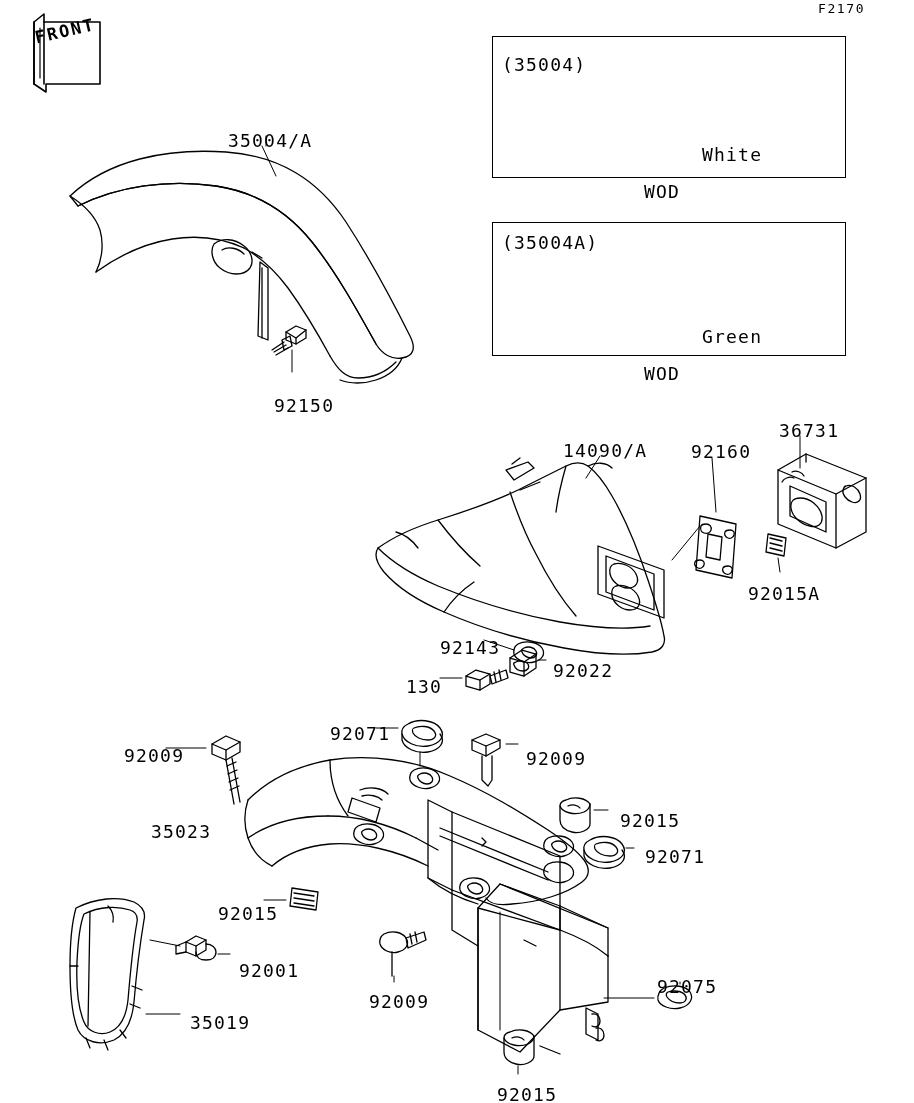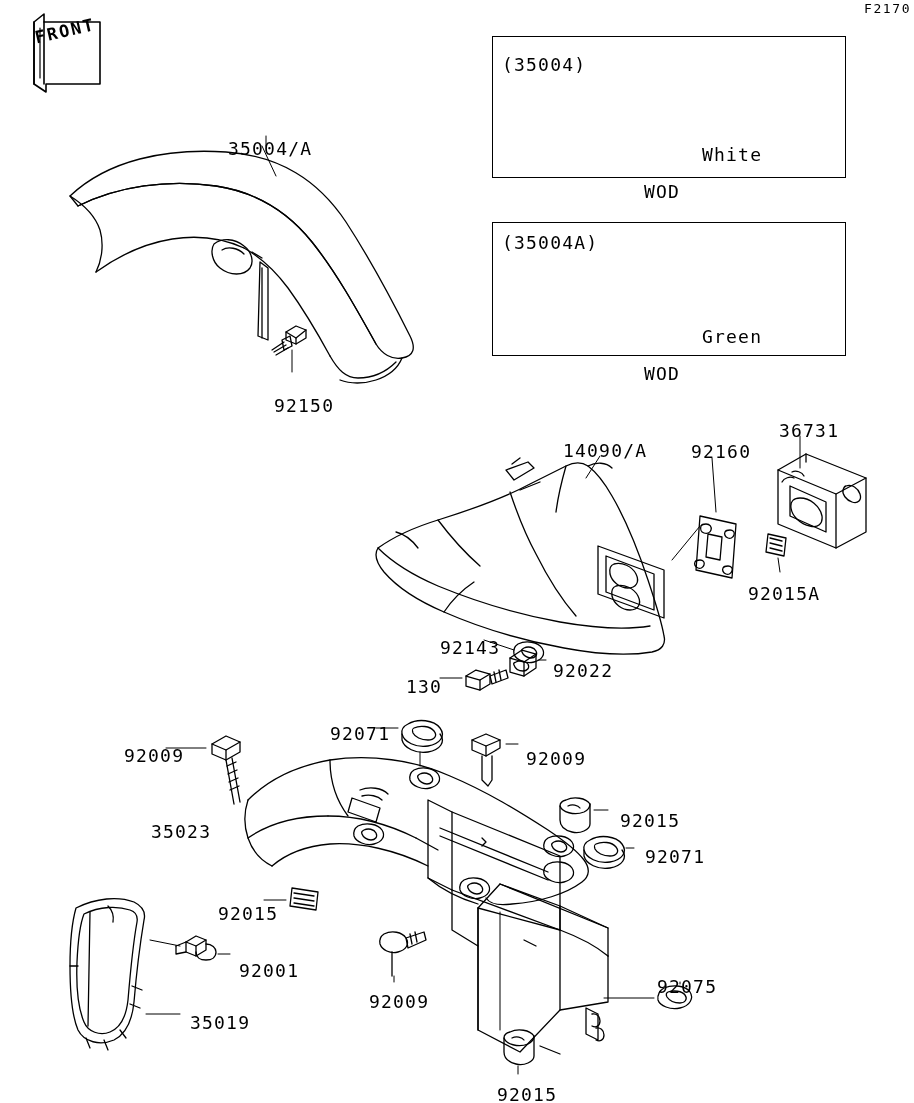--- a/index.html
+++ b/index.html
@@ -30,21 +30,20 @@
     position: absolute;
     font-family: "DejaVu Sans Mono", monospace;
     font-size: 18px;
     letter-spacing: 1.2px;
     white-space: nowrap;
     color: #000;
   }
   .lbl.doc {
     font-size: 13px;
     letter-spacing: 1.6px;
-    margin-left: 46px;
   }
   .front-text {
     position: absolute;
     left: 33px;
     top: 28px;
     font-family: "DejaVu Sans Mono", monospace;
     font-size: 17px;
     font-weight: bold;
     letter-spacing: 2px;
     transform: rotate(-13deg);
@@ -381,21 +380,21 @@
   <div class="inset-box" id="inset1"></div>
   <div class="lbl" style="left:502px; top:54px;">(35004)</div>
   <div class="lbl" style="left:702px; top:144px;">White</div>
   <div class="lbl" style="left:644px; top:181px;">WOD</div>
 
   <div class="inset-box" id="inset2"></div>
   <div class="lbl" style="left:502px; top:232px;">(35004A)</div>
   <div class="lbl" style="left:702px; top:326px;">Green</div>
   <div class="lbl" style="left:644px; top:363px;">WOD</div>
 
-  <div class="lbl" style="left:228px; top:130px;margin-top:8px;">35004/A</div>
+  <div class="lbl" style="left:228px; top:130px;">35004/A</div>
   <div class="lbl" style="left:274px; top:395px;">92150</div>
   <div class="lbl" style="left:563px; top:440px;">14090/A</div>
   <div class="lbl" style="left:779px; top:420px;">36731</div>
   <div class="lbl" style="left:691px; top:441px;">92160</div>
   <div class="lbl" style="left:748px; top:583px;">92015A</div>
   <div class="lbl" style="left:440px; top:637px;">92143</div>
   <div class="lbl" style="left:553px; top:660px;">92022</div>
   <div class="lbl" style="left:406px; top:676px;">130</div>
   <div class="lbl" style="left:330px; top:723px;">92071</div>
   <div class="lbl" style="left:124px; top:745px;">92009</div>

